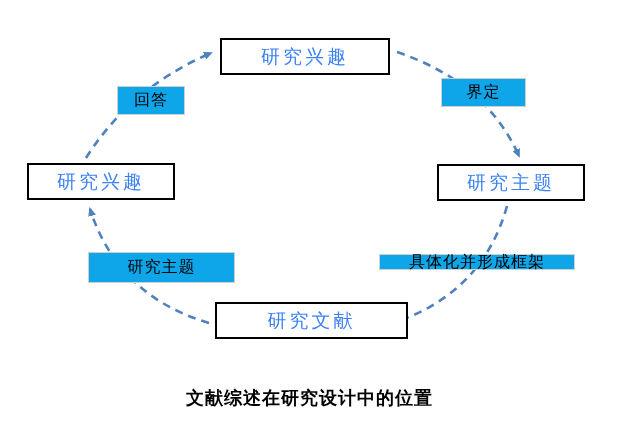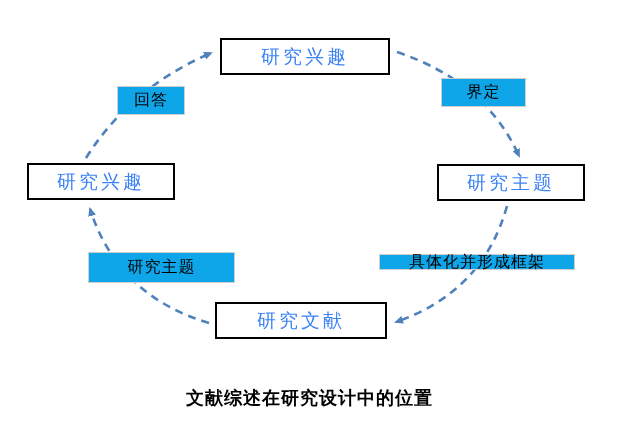--- a/index.html
+++ b/index.html
@@ -57,21 +57,21 @@
     width: 619px;
     text-align: center;
     font-size: 18px;
     font-weight: bold;
     color: #000000;
     letter-spacing: 1px;
   }
   
   .box-interest   { left: 220px; top: 38px;  width: 170px; height: 37px; }
   .box-topic      { left: 437px; top: 164px; width: 148px; height: 37px; }
-  .box-literature { left: 215px; top: 302px; width: 172px; height: 37px; }
+  .box-literature { left: 215px; top: 302px; width: 193px; height: 37px; }
   .box-thesis     { left: 27px;  top: 163px; width: 148px; height: 37px; }
   
   .label-answer     { left: 117px; top: 86px;  width: 68px;  height: 29px; }
   .label-define     { left: 441px; top: 78px;  width: 85px;  height: 29px; }
   .label-findings   { left: 88px;  top: 252px; width: 147px; height: 31px; }
   .label-concretize { left: 379px; top: 254px; width: 196px; height: 16px; }
 </style>
 </head>
 <body>
 

